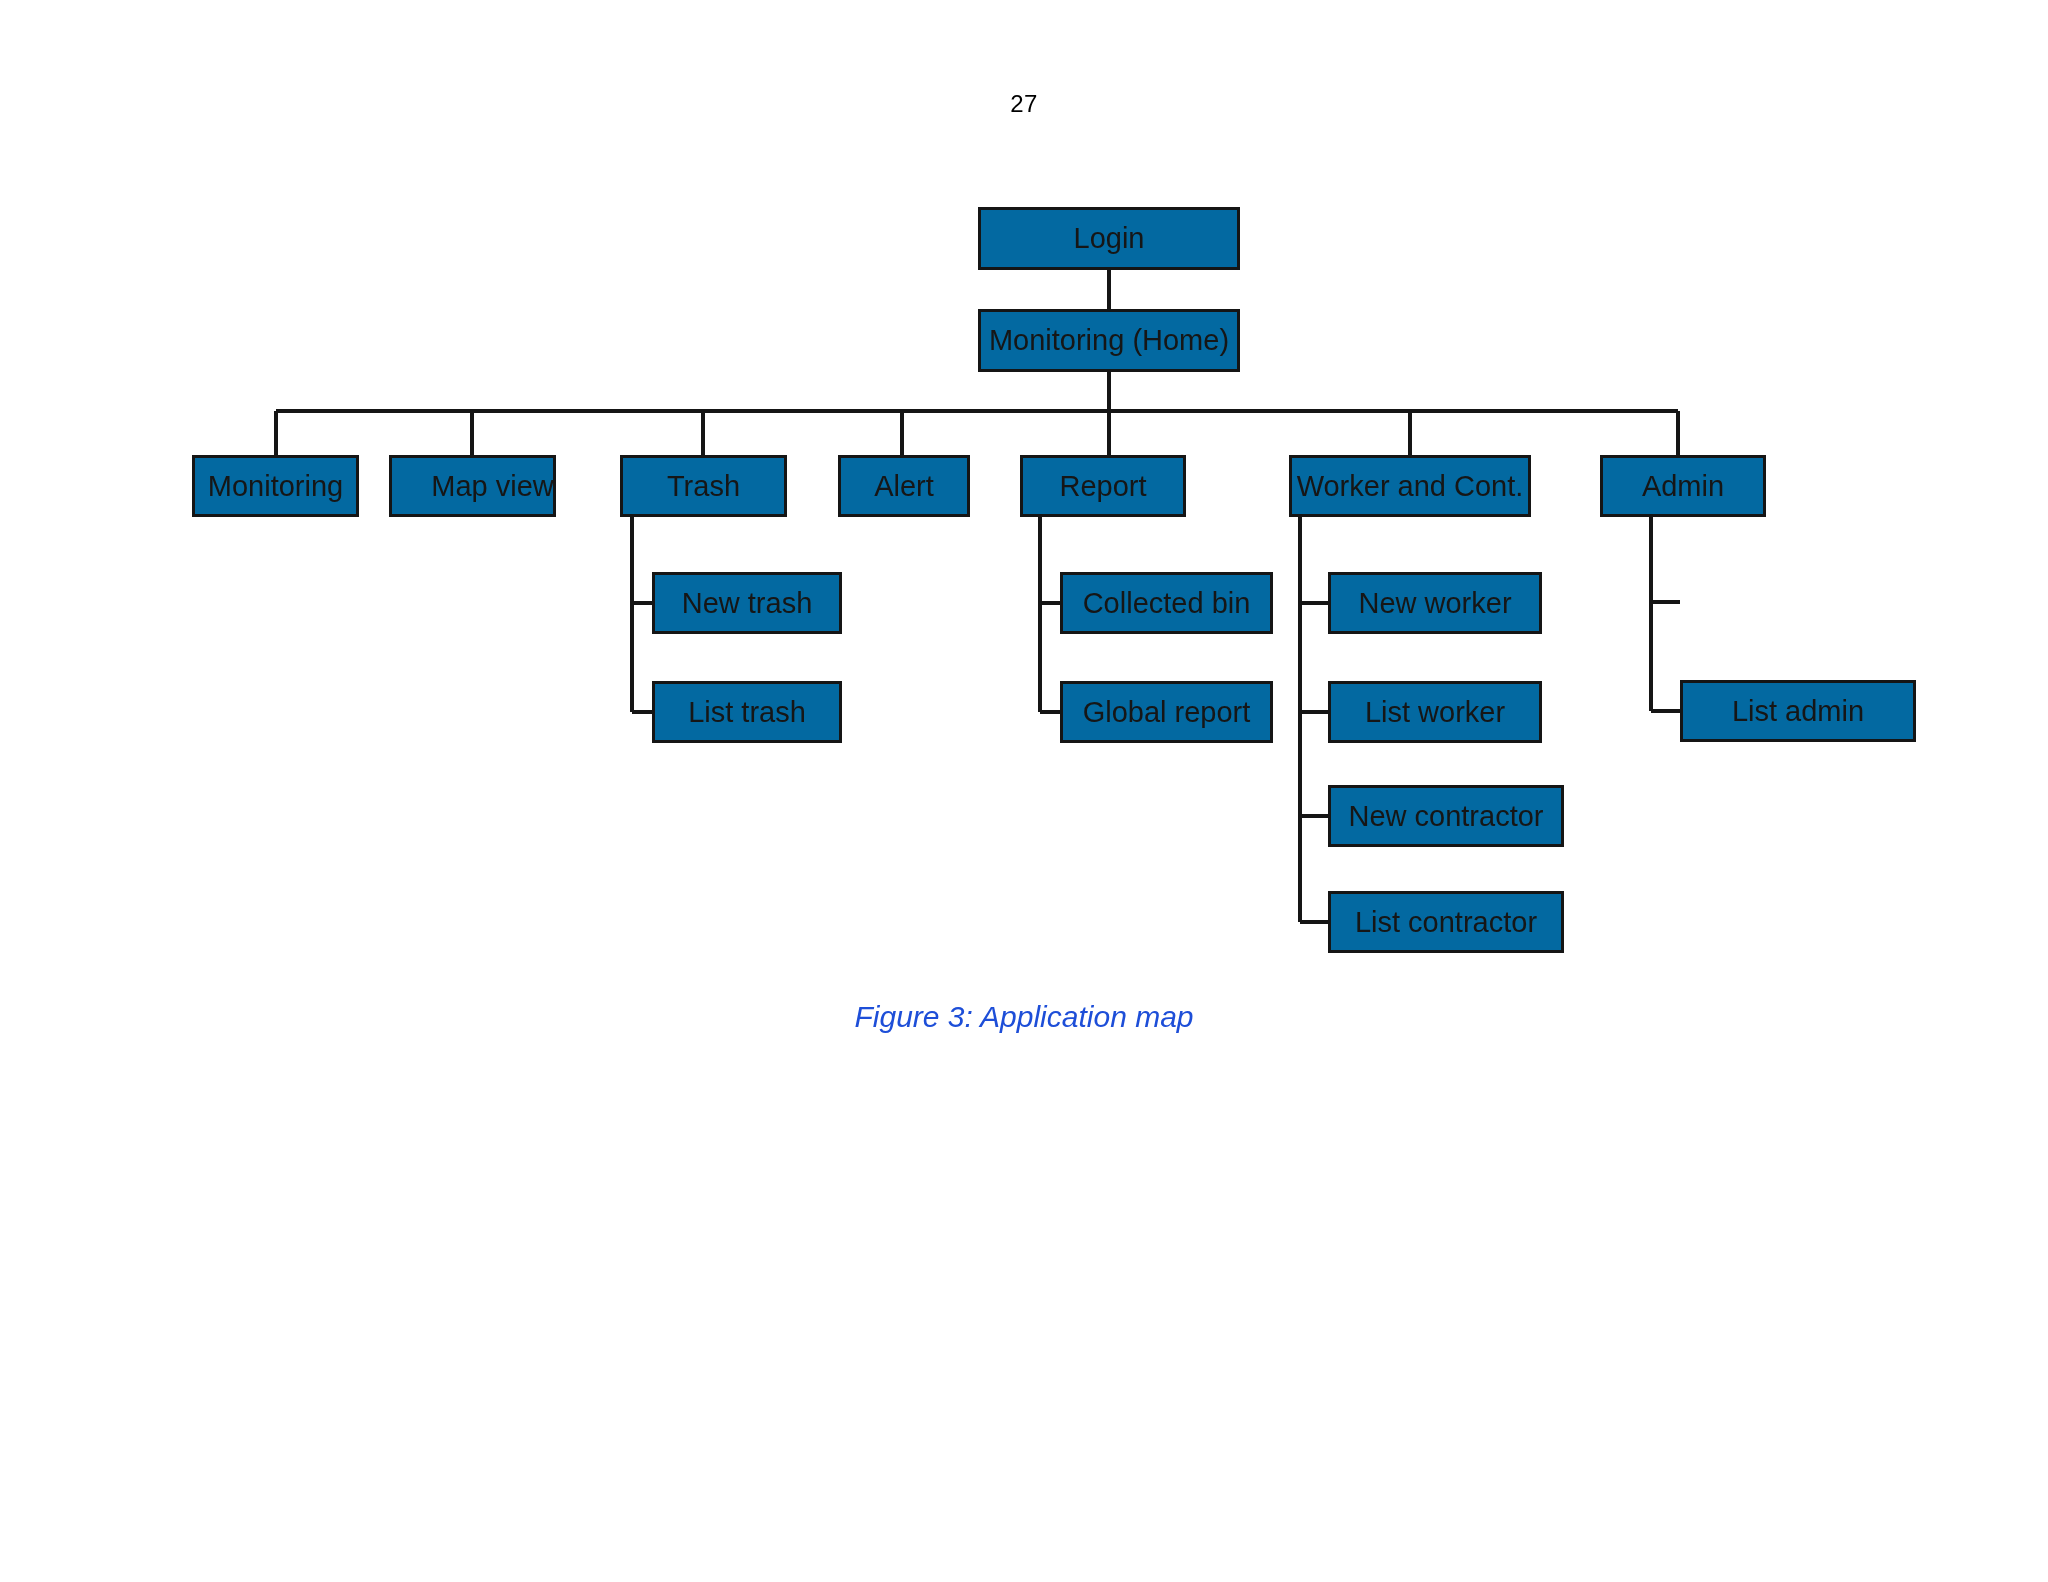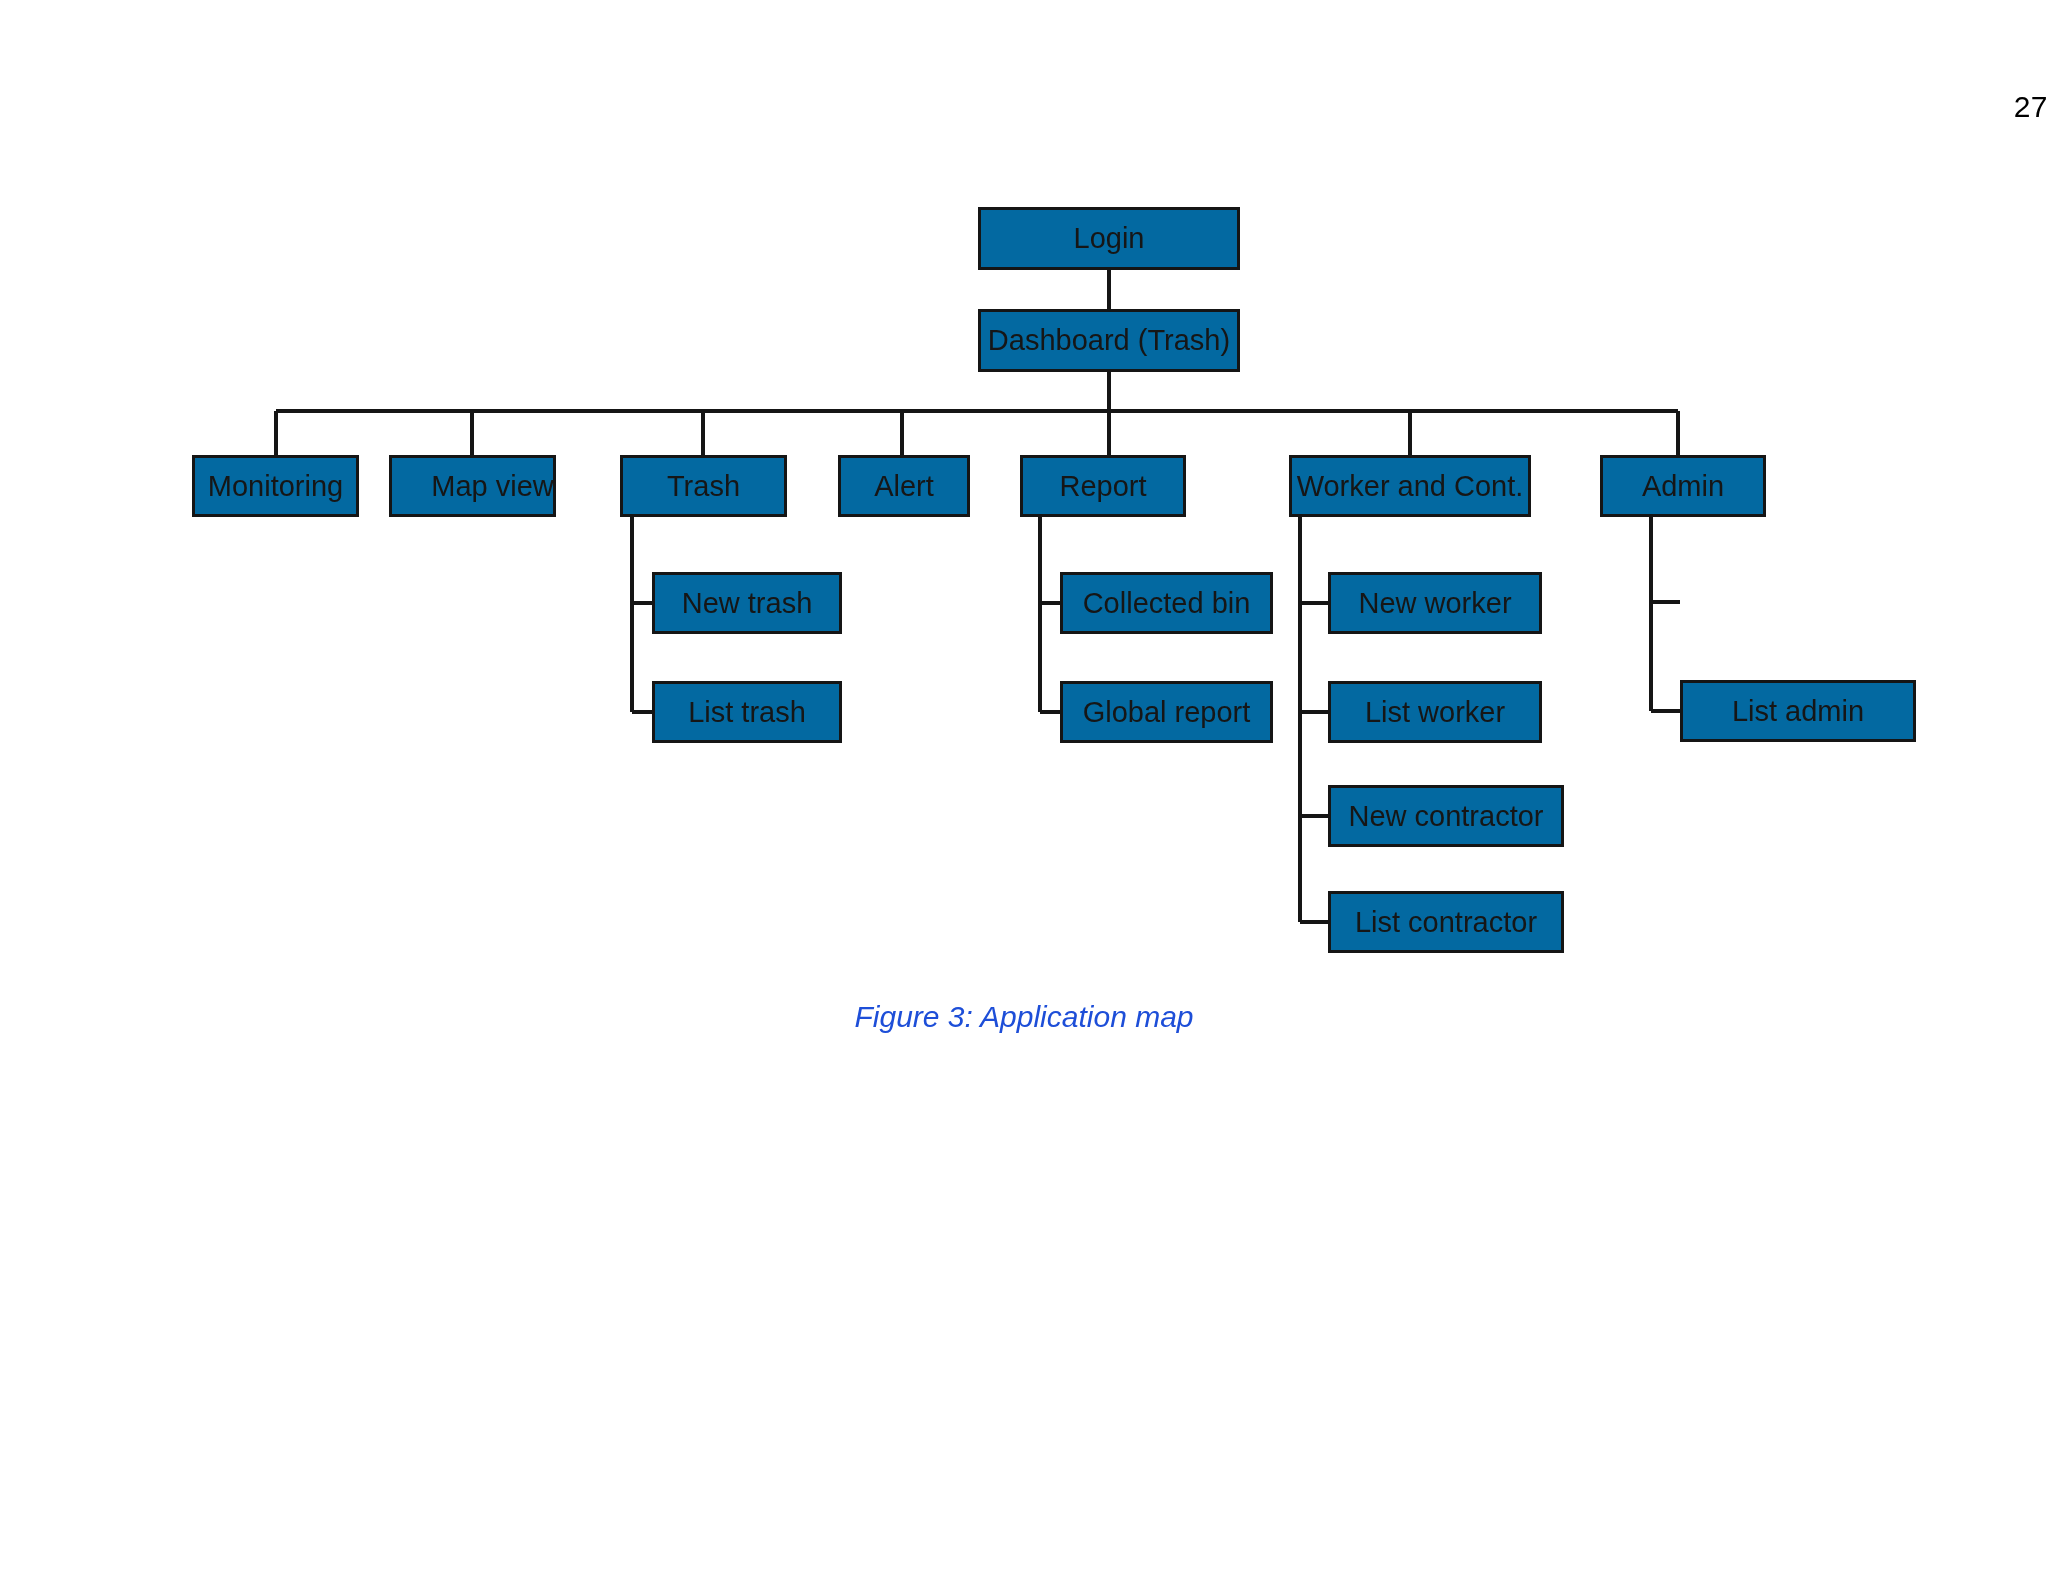--- a/index.html
+++ b/index.html
@@ -17,22 +17,22 @@
     width: 2048px;
     height: 1582px;
     background: #ffffff;
     overflow: hidden;
   }
   #page-number {
     position: absolute;
     left: 0;
     top: 90px;
     width: 2048px;
-    text-align: right;
-    font-size: 30px;
+    text-align: center;
+    font-size: 24px;
     letter-spacing: 0.5px;
   }
   
   #diagram {
     position: absolute;
     left: 0;
     top: 0;
     width: 2048px;
     height: 1060px;
   }
@@ -143,21 +143,21 @@
         <line x1="1651" y1="602" x2="1680" y2="602"></line>
         <line x1="1651" y1="711" x2="1680" y2="711"></line>
       </g>
     </svg>
 
     <div class="node" id="node-login">
       <span class="node-label">Login</span>
     </div>
 
     <div class="node" id="node-dashboard">
-      <span class="node-label">Dashboard (Trash)</span>
+      <span class="node-label">Monitoring (Home)</span>
     </div>
 
     <div class="node" id="node-monitoring">
       <span class="node-label">Monitoring</span>
     </div>
     <div class="node" id="node-mapview">
       <span class="node-label">Map view</span>
     </div>
     <div class="node" id="node-trash">
       <span class="node-label">Trash</span>

